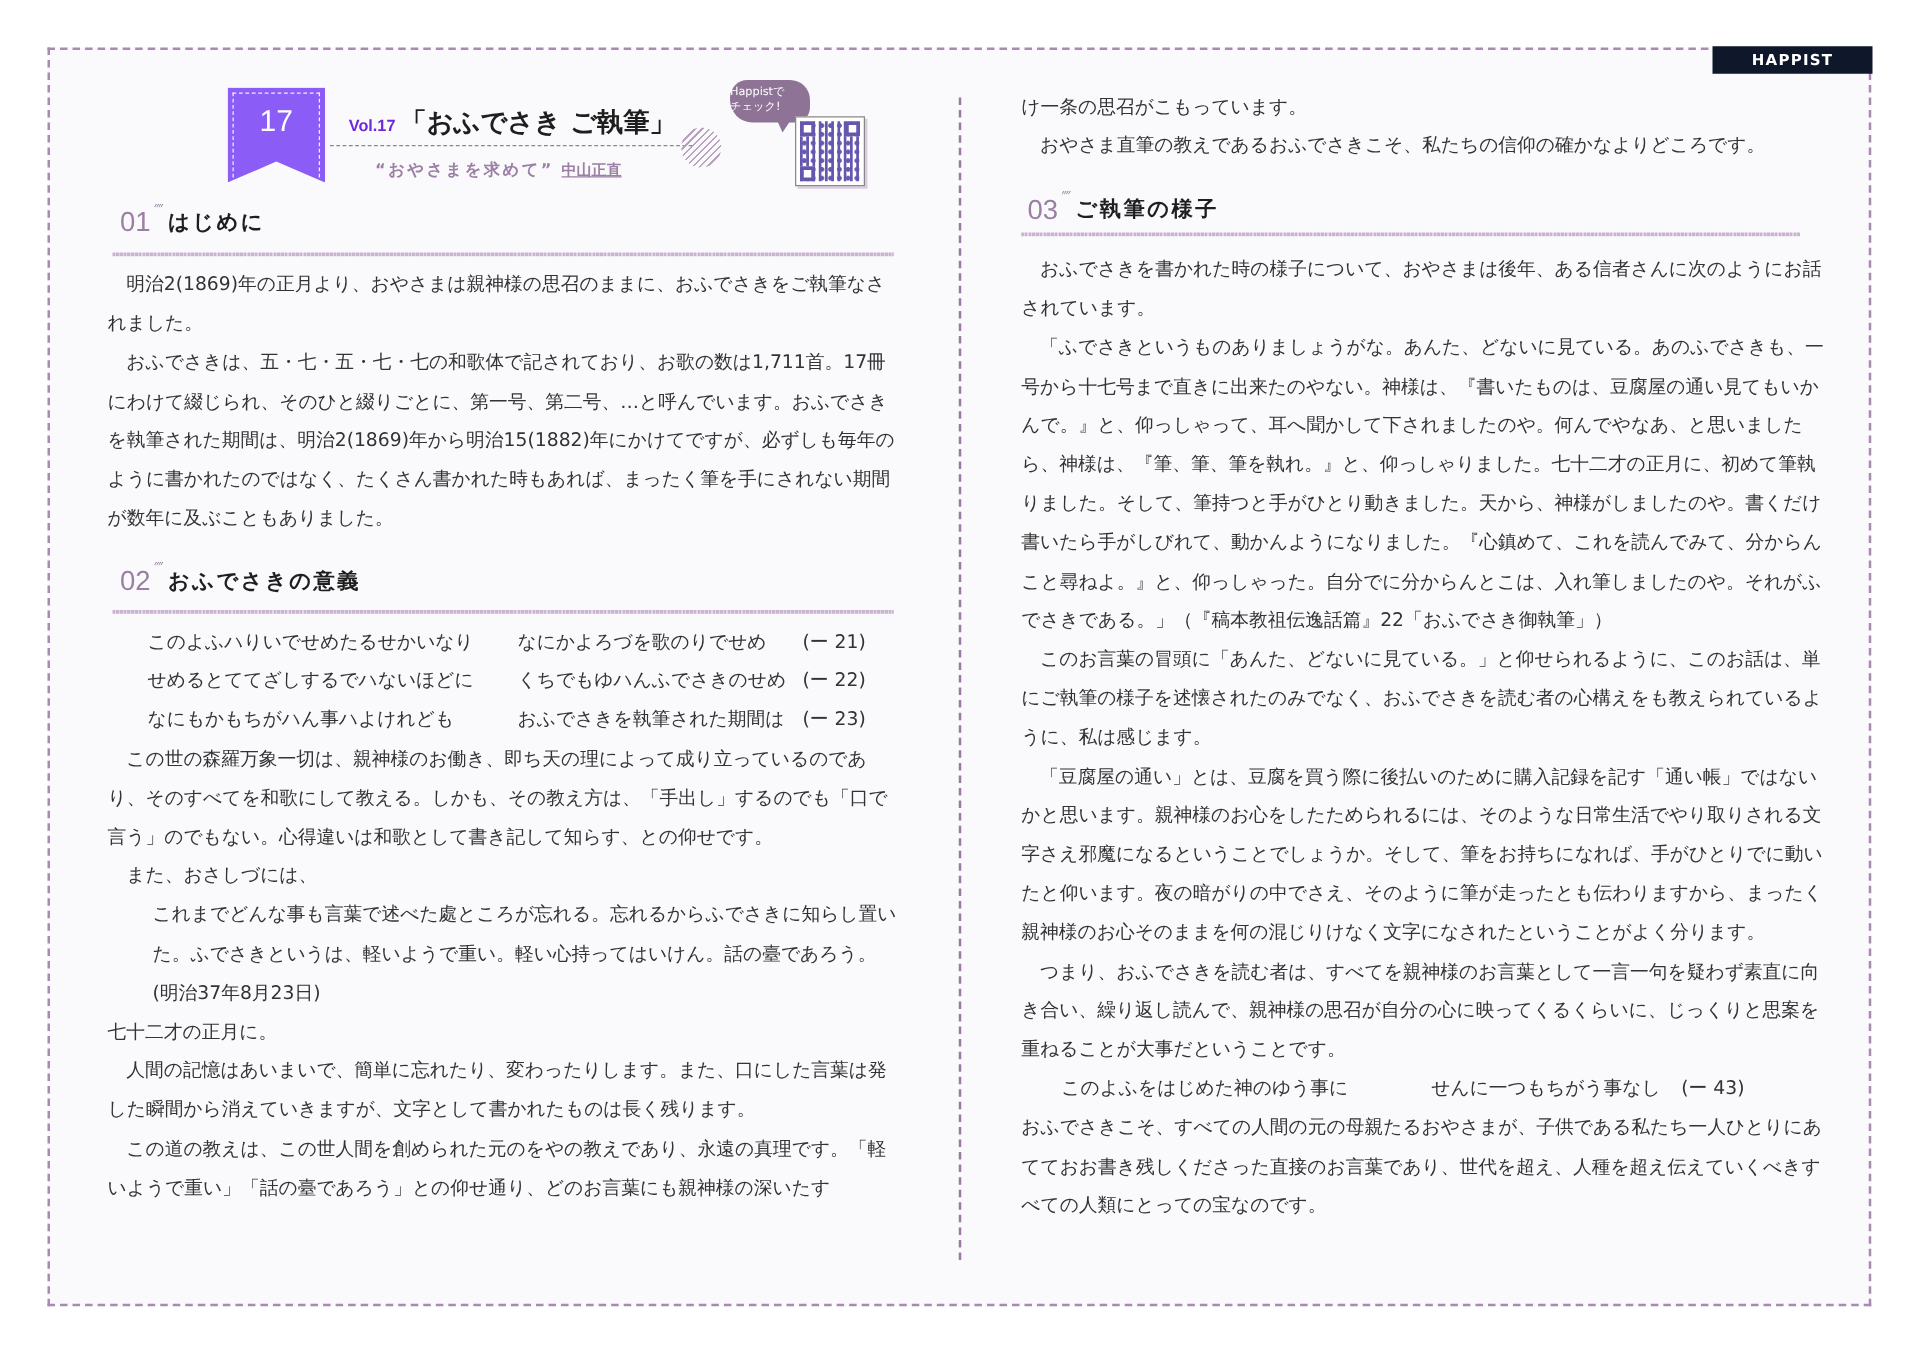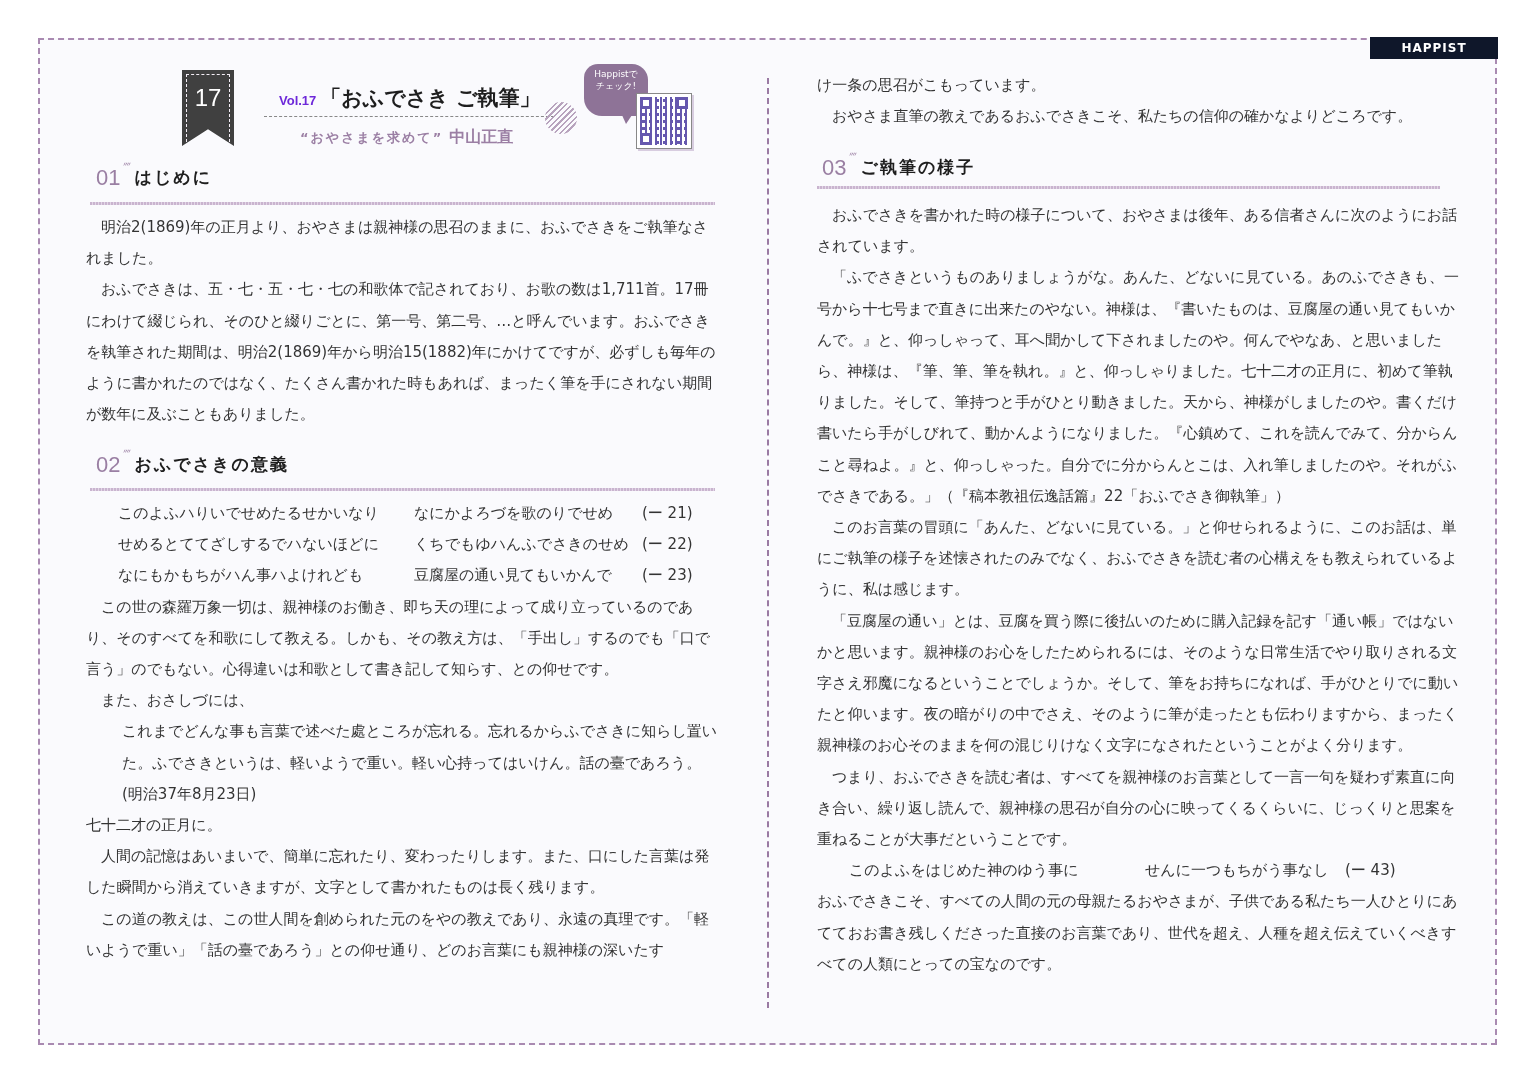--- a/index.html
+++ b/index.html
@@ -6,38 +6,38 @@
   body{width:1536px;height:1085px;position:relative;overflow:hidden;
        font-family:"DejaVu Sans","Liberation Sans",sans-serif;color:#333;}
   .frame{position:absolute;left:38px;top:38px;width:1459px;height:1007px;
          background:#fafafd;border:2px dashed #a98ab1;box-sizing:border-box;}
   .happist-tab{position:absolute;left:1370px;top:37px;width:128px;height:22px;
          background:#0f172a;color:#fff;font-size:12px;font-weight:bold;letter-spacing:1px;
          display:flex;align-items:center;justify-content:center;}
   .col-divider{position:absolute;left:767px;top:78px;height:930px;border-left:2px dashed #9a7aa3;}
 
   
-  .badge{position:absolute;left:182px;top:70px;width:52px;height:76px;background:#404040;
+  .badge{position:absolute;left:182px;top:70px;width:78px;height:76px;background:#8b5cf6;
          clip-path:polygon(0 0,100% 0,100% 100%,50% 78%,0 100%);}
   .badge-inner{position:absolute;left:4px;top:4px;right:4px;bottom:4px;
          border:1.5px dashed #f4eef6;border-bottom:none;}
   .badge-num{position:absolute;left:0;right:0;top:14px;text-align:center;color:#fff;
          font-size:24px;font-family:"Liberation Sans",sans-serif;}
 
   .title-line{position:absolute;left:279px;top:84px;display:flex;align-items:baseline;}
   .vol{font-size:13px;font-weight:bold;color:#6d28d9;margin-right:4px;font-family:"Liberation Sans",sans-serif;}
   .main-title{font-size:21px;font-weight:bold;color:#1e1e1e;}
   .title-rule{position:absolute;left:264px;top:116px;width:290px;border-top:1px dashed #888;}
   .hatch-circle{position:absolute;left:545px;top:102px;width:32px;height:32px;border-radius:50%;
          background:repeating-linear-gradient(135deg,#b7a3bd 0 1.5px,transparent 1.5px 4px);}
   .subtitle{position:absolute;left:300px;top:127px;color:#9b7fa4;font-size:13px;font-weight:bold;letter-spacing:2px;}
-  .author{font-size:16px;letter-spacing:0;margin-left:6px;}
+  .author{font-size:12px;letter-spacing:0;margin-left:6px;text-decoration:underline;}
 
-  .bubble{position:absolute;left:584px;top:64px;width:64px;height:52px;background:#8e7397;
-          border-radius:14px 16px 12px 18px;color:#fff;font-size:9px;line-height:12px;text-align:center;
+  .bubble{position:absolute;left:584px;top:64px;width:64px;height:34px;background:#8e7397;
+          border-radius:14px 16px 12px 18px;color:#fff;font-size:9px;line-height:12px;text-align:left;
           padding-top:4px;box-sizing:border-box;}
   .bubble:after{content:"";position:absolute;left:38px;bottom:-8px;border-left:4px solid transparent;
           border-right:6px solid transparent;border-top:9px solid #8e7397;}
   .qr{position:absolute;left:636px;top:93px;width:56px;height:56px;background:#fff;
       border:1px solid #888;box-shadow:2px 2px 0 #d8cde0;padding:3px;box-sizing:border-box;}
   .qr-inner{width:100%;height:100%;
       background:
         radial-gradient(circle,#4b3aa0 35%,transparent 36%) 0 0/7px 7px,
         linear-gradient(90deg,#4b3aa0 50%,transparent 50%) 0 0/5px 9px;
       opacity:.85;position:relative;}
@@ -103,21 +103,21 @@
 
 <div class="sec-head" style="left:96px;top:452px;">
   <span class="sec-num"><span>02</span><span class="spark">⁗</span></span>
   <span class="sec-title">おふでさきの意義</span>
 </div>
 <div class="sec-rule" style="left:90px;top:488px;width:625px;"></div>
 
 <div class="col" style="left:86px;top:498px;width:632px;">
   <p class="poem"><span style="width:296px">このよふハりいでせめたるせかいなり</span><span style="width:228px">なにかよろづを歌のりでせめ</span><span>(ー 21)</span></p>
   <p class="poem"><span style="width:296px">せめるとててざしするでハないほどに</span><span style="width:228px">くちでもゆハんふでさきのせめ</span><span>(ー 22)</span></p>
-  <p class="poem"><span style="width:296px">なにもかもちがハん事ハよけれども</span><span style="width:228px">豆腐屋の通い見てもいかんで</span><span>(ー 23)</span></p>
+  <p class="poem"><span style="width:296px">なにもかもちがハん事ハよけれども</span><span style="width:228px">おふでさきを執筆された期間は</span><span>(ー 23)</span></p>
   <p class="ind">この世の森羅万象一切は、親神様のお働き、即ち天の理によって成り立っているのであり、そのすべてを和歌にして教える。しかも、その教え方は、「手出し」するのでも「口で言う」のでもない。心得違いは和歌として書き記して知らす、との仰せです。</p>
   <p class="ind">また、おさしづには、</p>
   <p class="quote">これまでどんな事も言葉で述べた處ところが忘れる。忘れるからふでさきに知らし置いた。ふでさきというは、軽いようで重い。軽い心持ってはいけん。話の臺であろう。(明治37年8月23日)</p>
   <p>七十二才の正月に。</p>
   <p class="ind">人間の記憶はあいまいで、簡単に忘れたり、変わったりします。また、口にした言葉は発した瞬間から消えていきますが、文字として書かれたものは長く残ります。</p>
   <p class="ind">この道の教えは、この世人間を創められた元のをやの教えであり、永遠の真理です。「軽いようで重い」「話の臺であろう」との仰せ通り、どのお言葉にも親神様の深いたす</p>
 </div>
 
 <div class="col" style="left:817px;top:70px;width:645px;">
   <p>け一条の思召がこもっています。</p>

